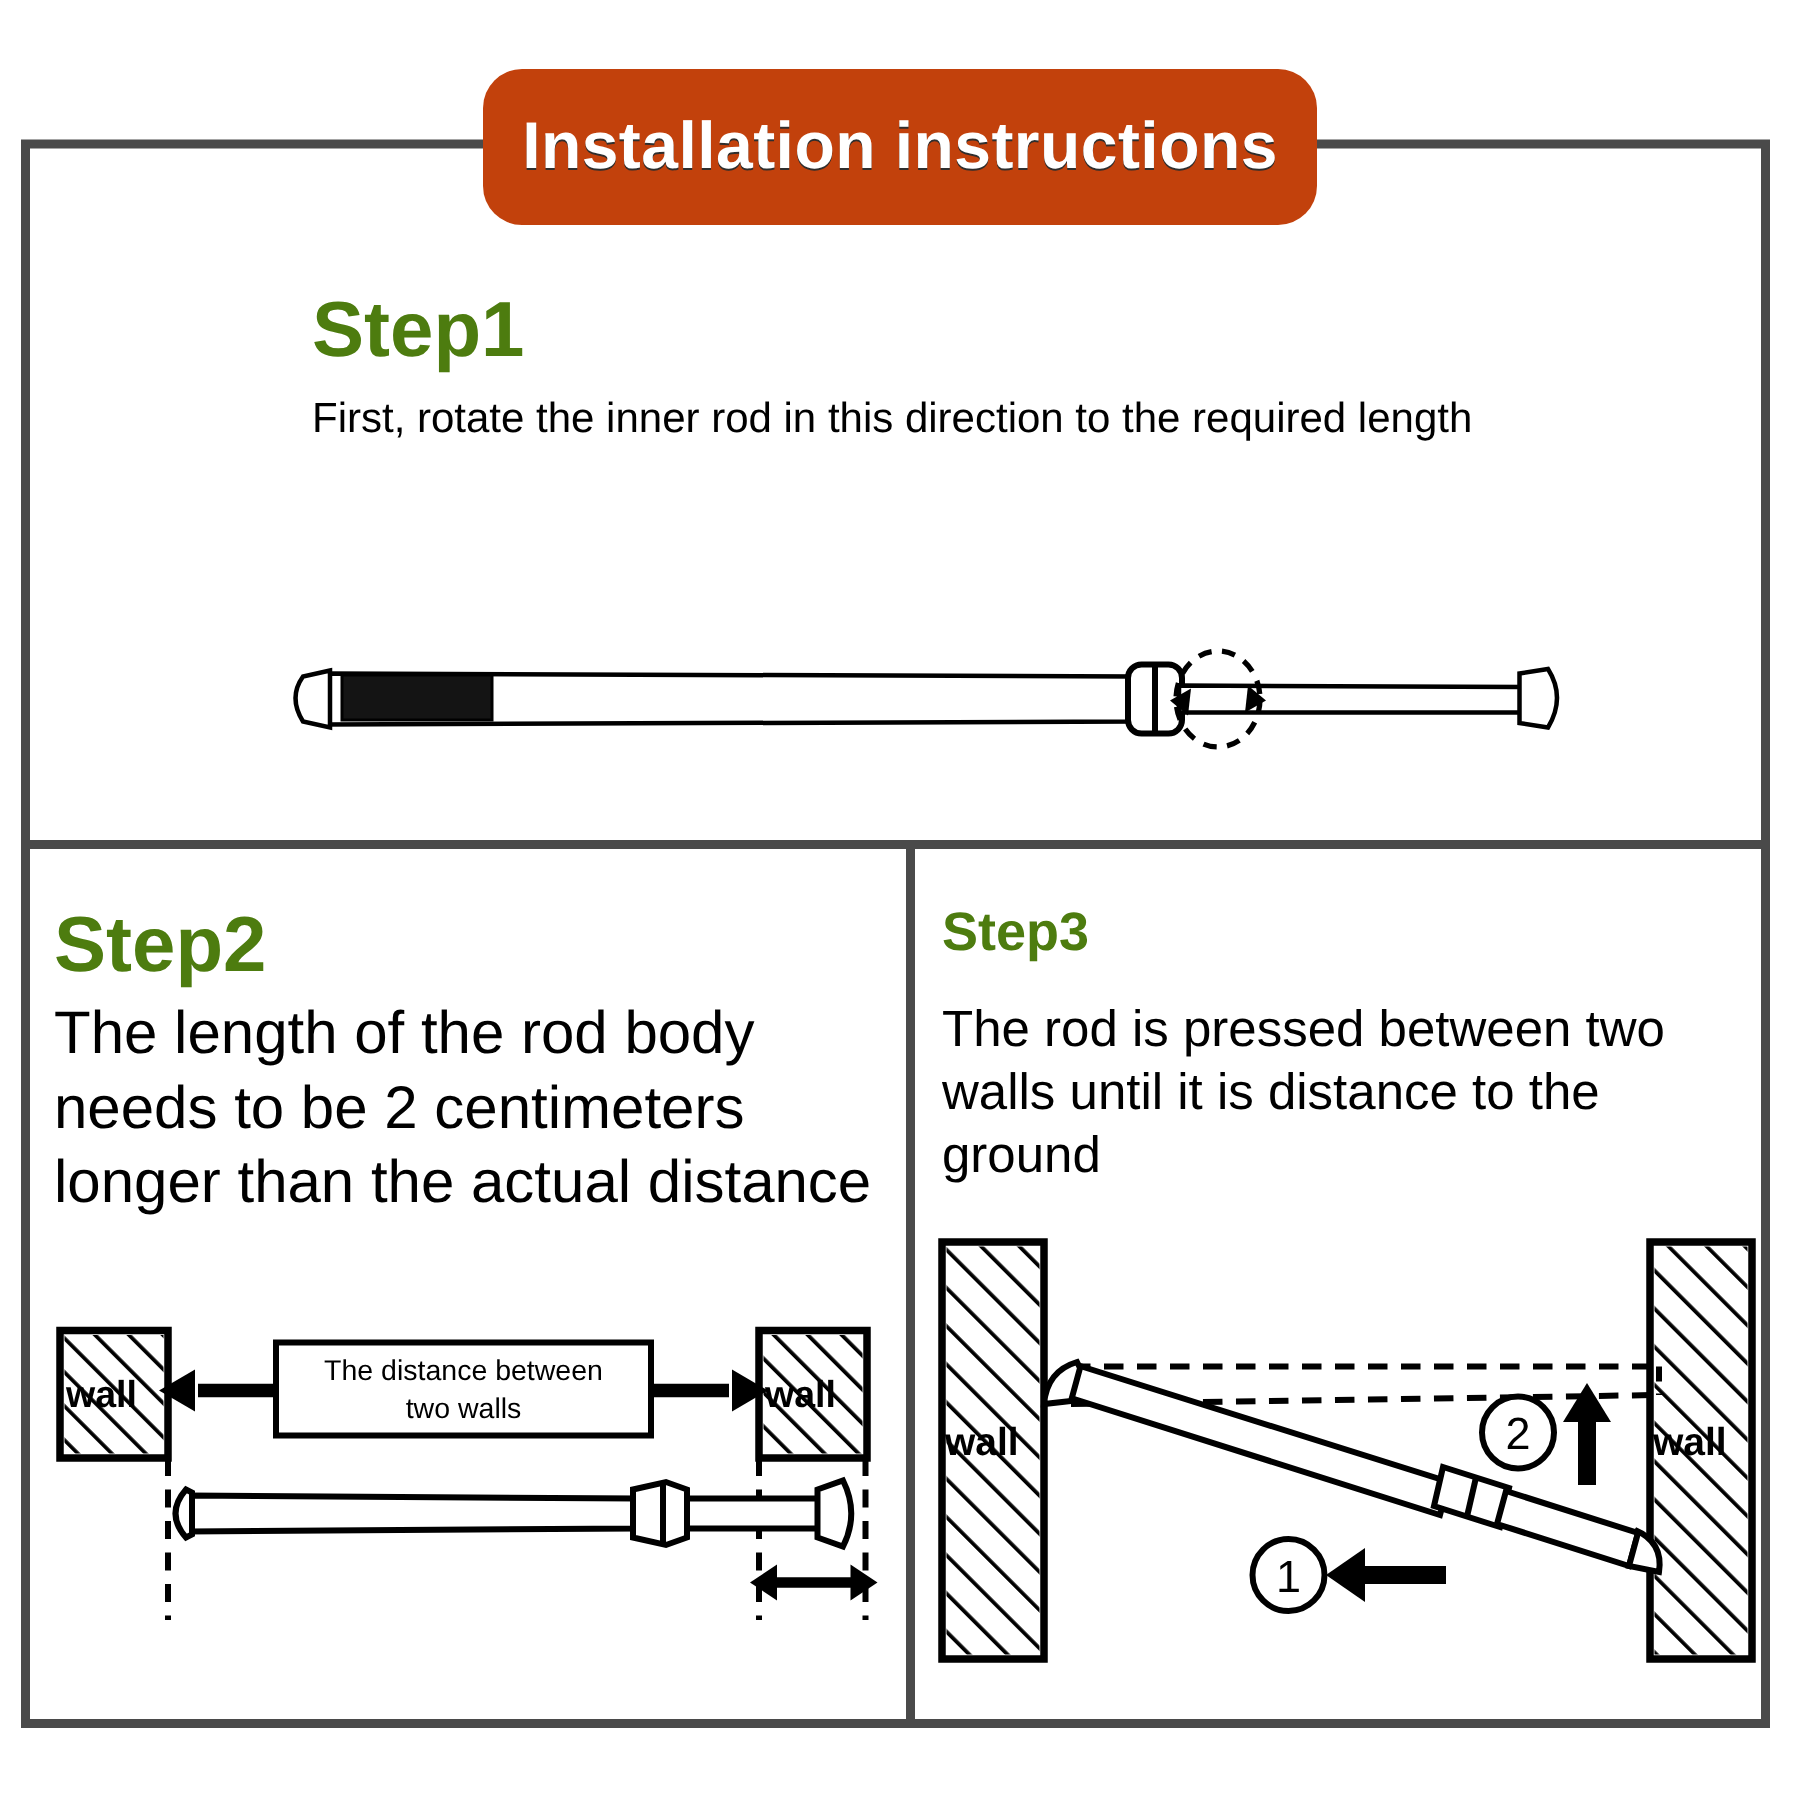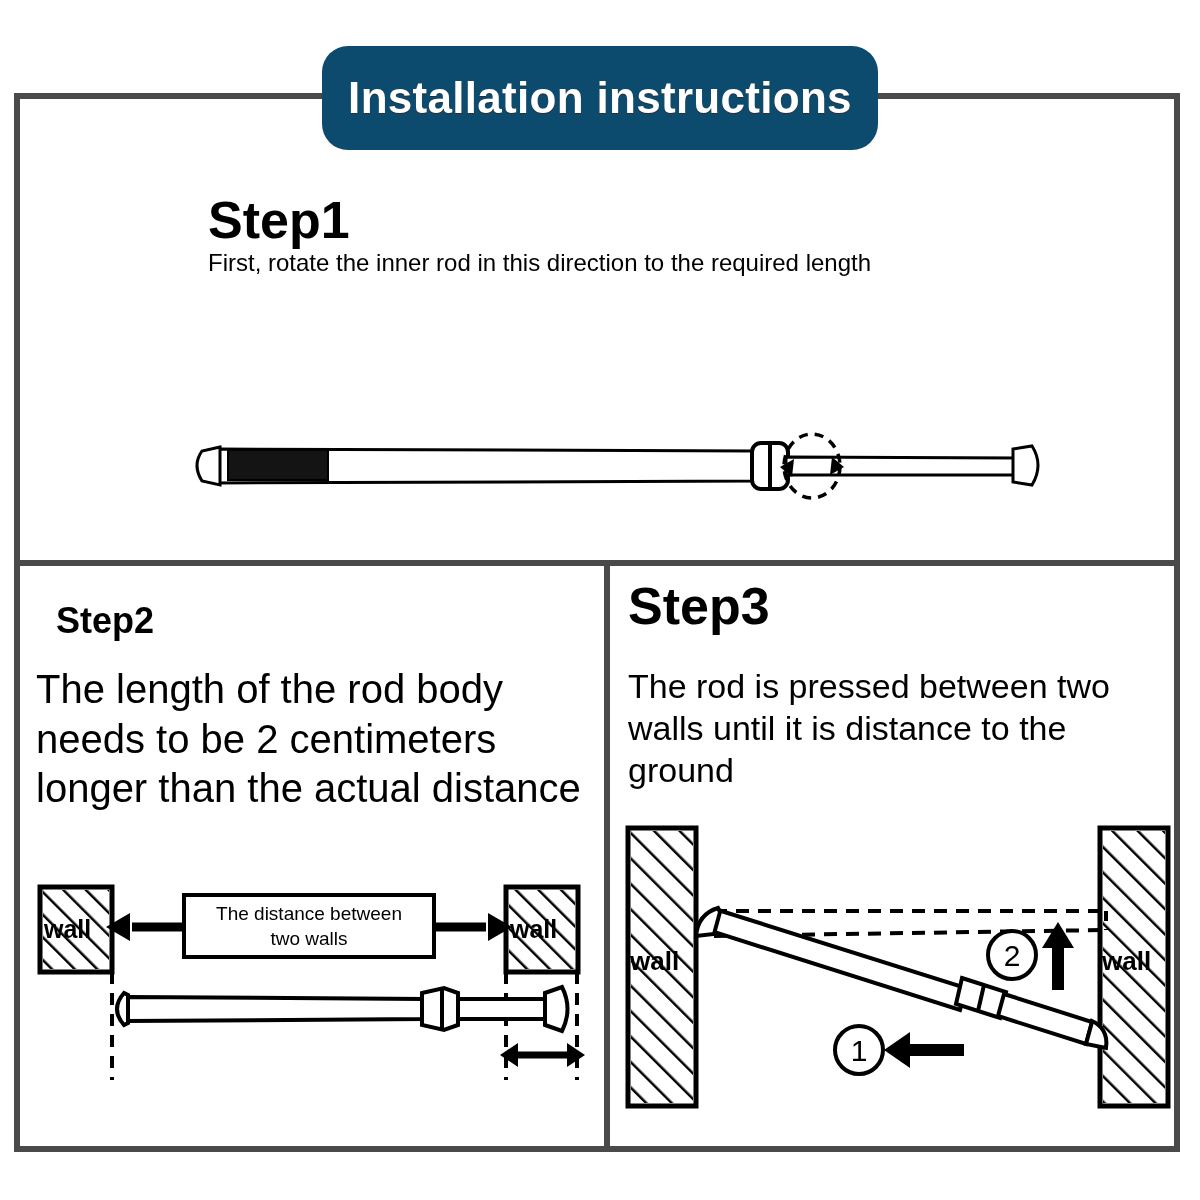--- a/index.html
+++ b/index.html
@@ -53,59 +53,59 @@
     background: #4a4a4a;
   }
 
   
   .banner {
     position: absolute;
     left: 322px;
     top: 46px;
     width: 556px;
     height: 104px;
-    background: #0c4a6e;
+    background: #c2410c;
     border-radius: 26px;
     display: flex;
     align-items: center;
     justify-content: center;
     z-index: 5;
   }
   .banner-text {
     color: #ffffff;
     font-size: 44px;
     font-weight: bold;
     letter-spacing: 0.3px;
     white-space: nowrap;
     text-shadow: 0 1px 0 #2e2e2e;
   }
 
   
   .step-head {
     position: absolute;
     font-weight: bold;
-    color: #000000;
+    color: #4d7c0f;
     white-space: nowrap;
   }
   .step-body {
     position: absolute;
     color: #000;
     line-height: 1.24;
   }
 
   
   .s1-head { left: 208px; top: 190px; font-size: 52px; }
-  .s1-body { left: 208px; top: 248px; width: 880px; font-size: 24px; }
-
-  
-  .s2-head { left: 36px;  top: 600px; font-size: 36px; margin-left: 20px; }
+  .s1-body { left: 208px; top: 262px; width: 880px; font-size: 28px; }
+
+  
+  .s2-head { left: 36px;  top: 600px; font-size: 52px; }
   .s2-body { left: 36px;  top: 665px; width: 560px; font-size: 40px; }
 
   
-  .s3-head { left: 628px; top: 576px; font-size: 52px; }
+  .s3-head { left: 628px; top: 600px; font-size: 36px; }
   .s3-body { left: 628px; top: 665px; width: 534px; font-size: 34px; }
 
   
   .art { position: absolute; }
   .art-s1 { left: 180px;  top: 405px;  width: 890px;  height: 120px; }
   .art-s2 { left: 24px;   top: 875px;  width: 580px;  height: 215px; }
   .art-s3 { left: 614px;  top: 818px;  width: 566px;  height: 300px; }
 
   svg { display: block; overflow: visible; }
 </style>

